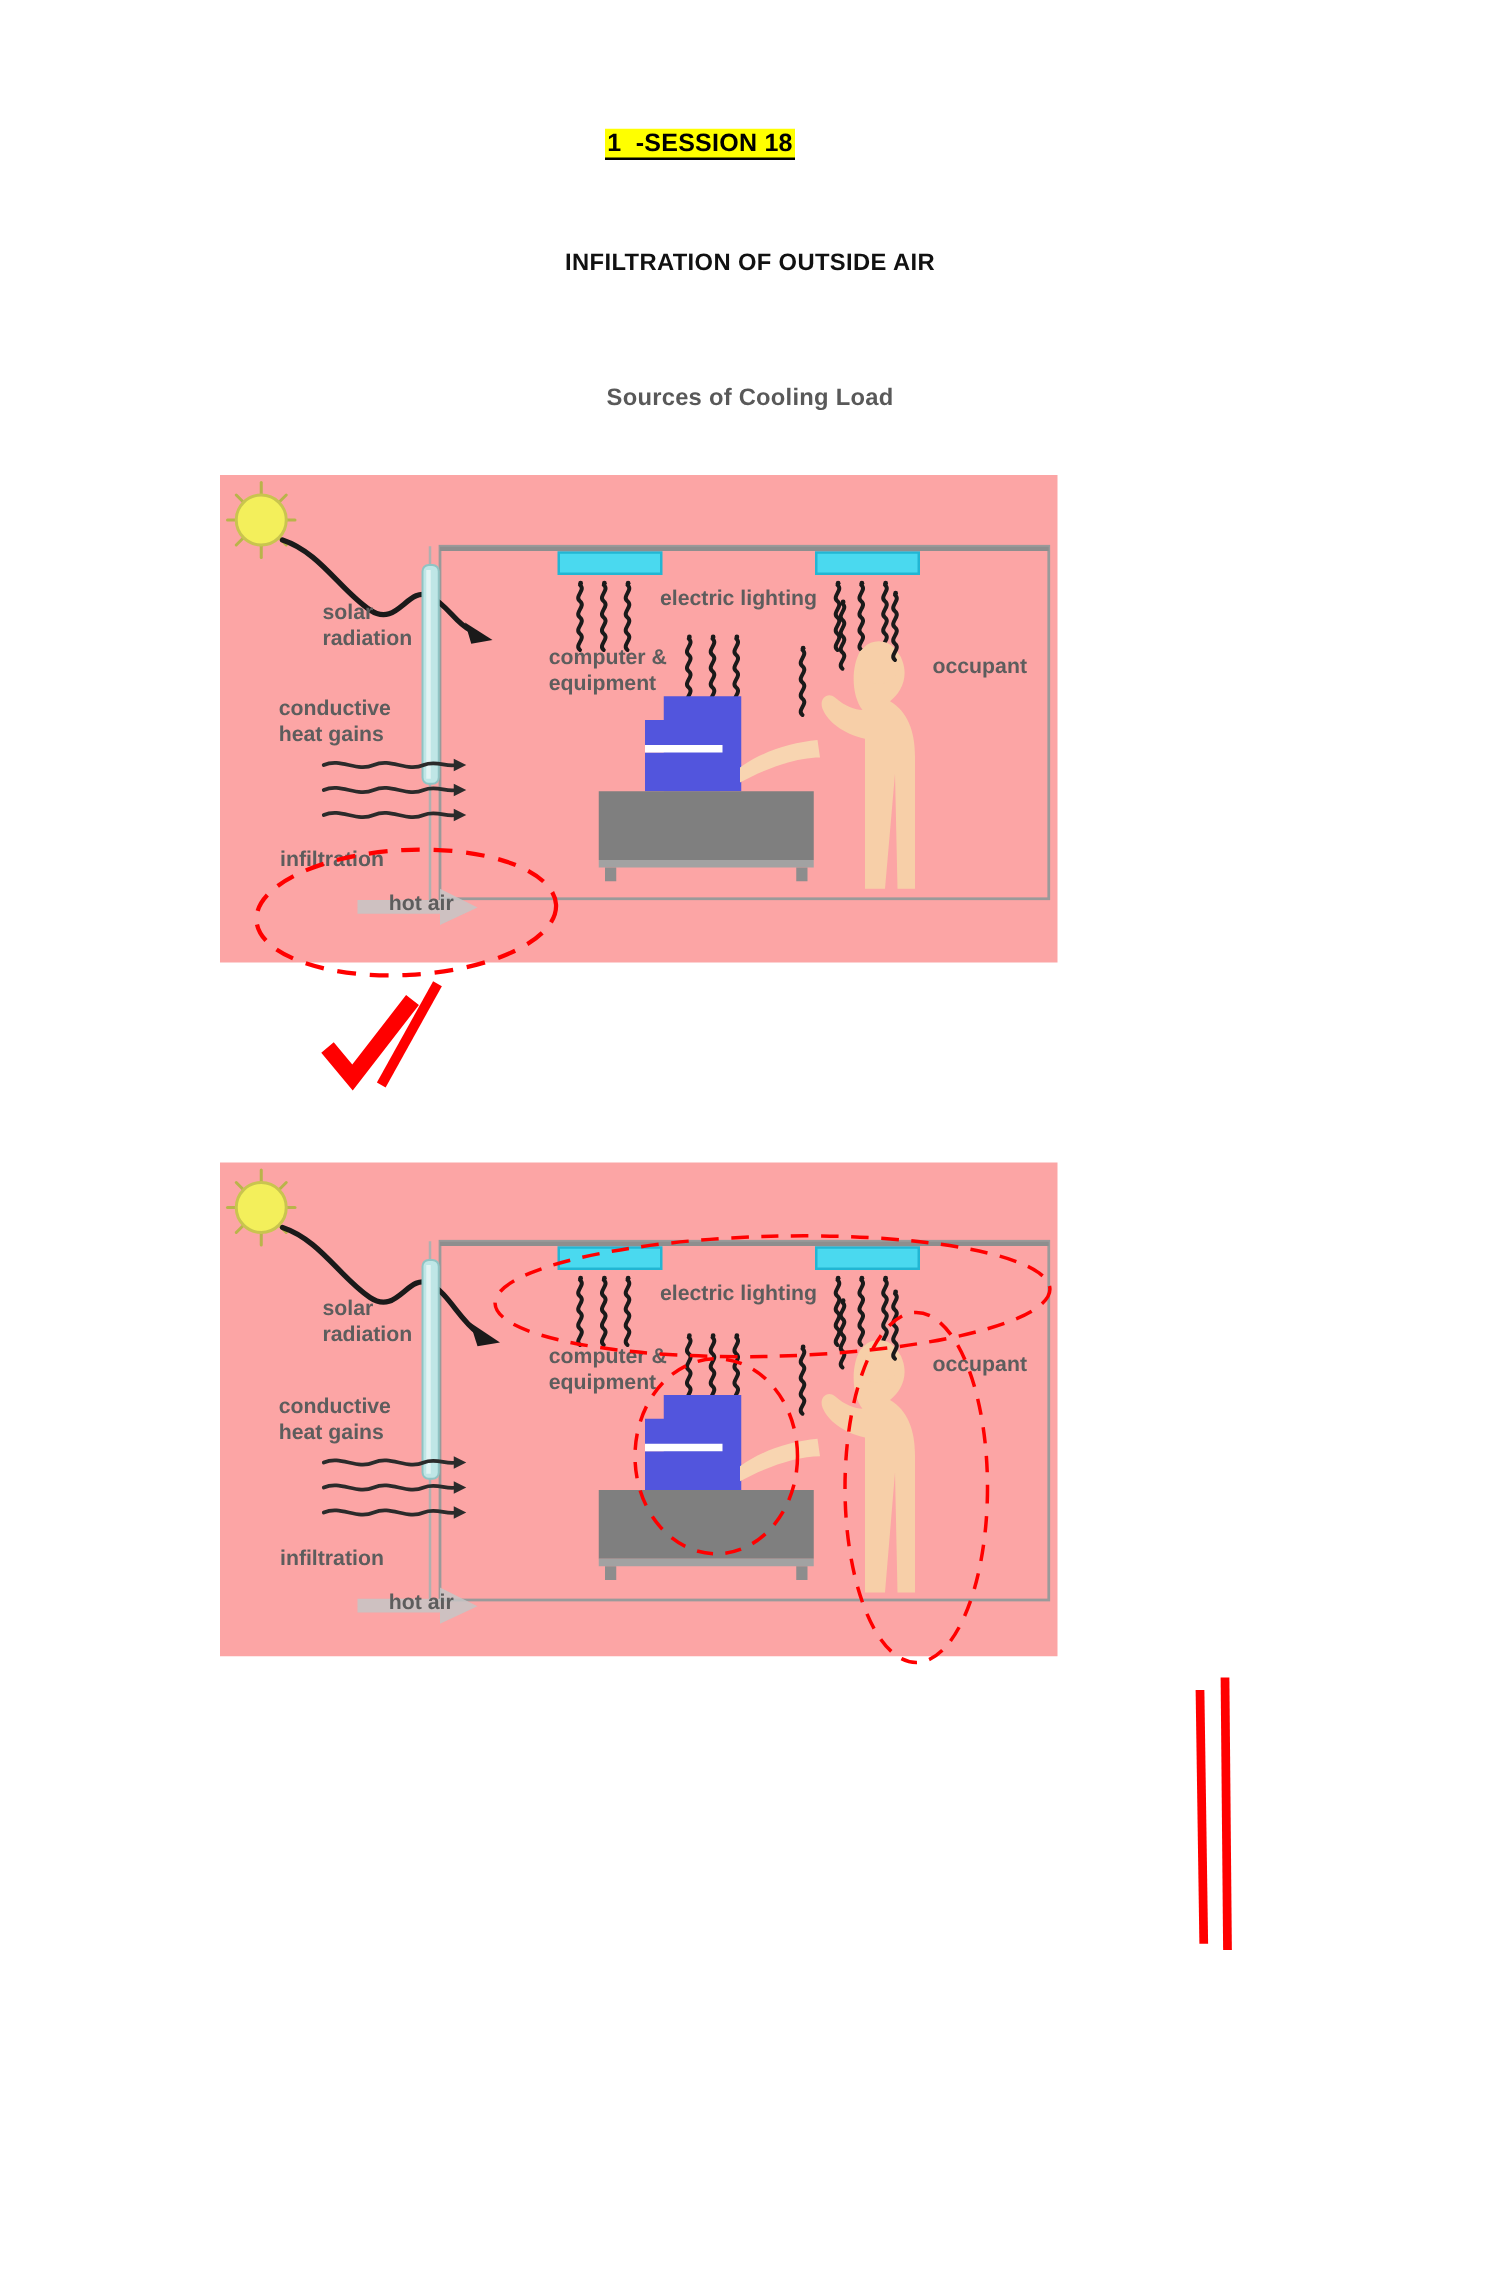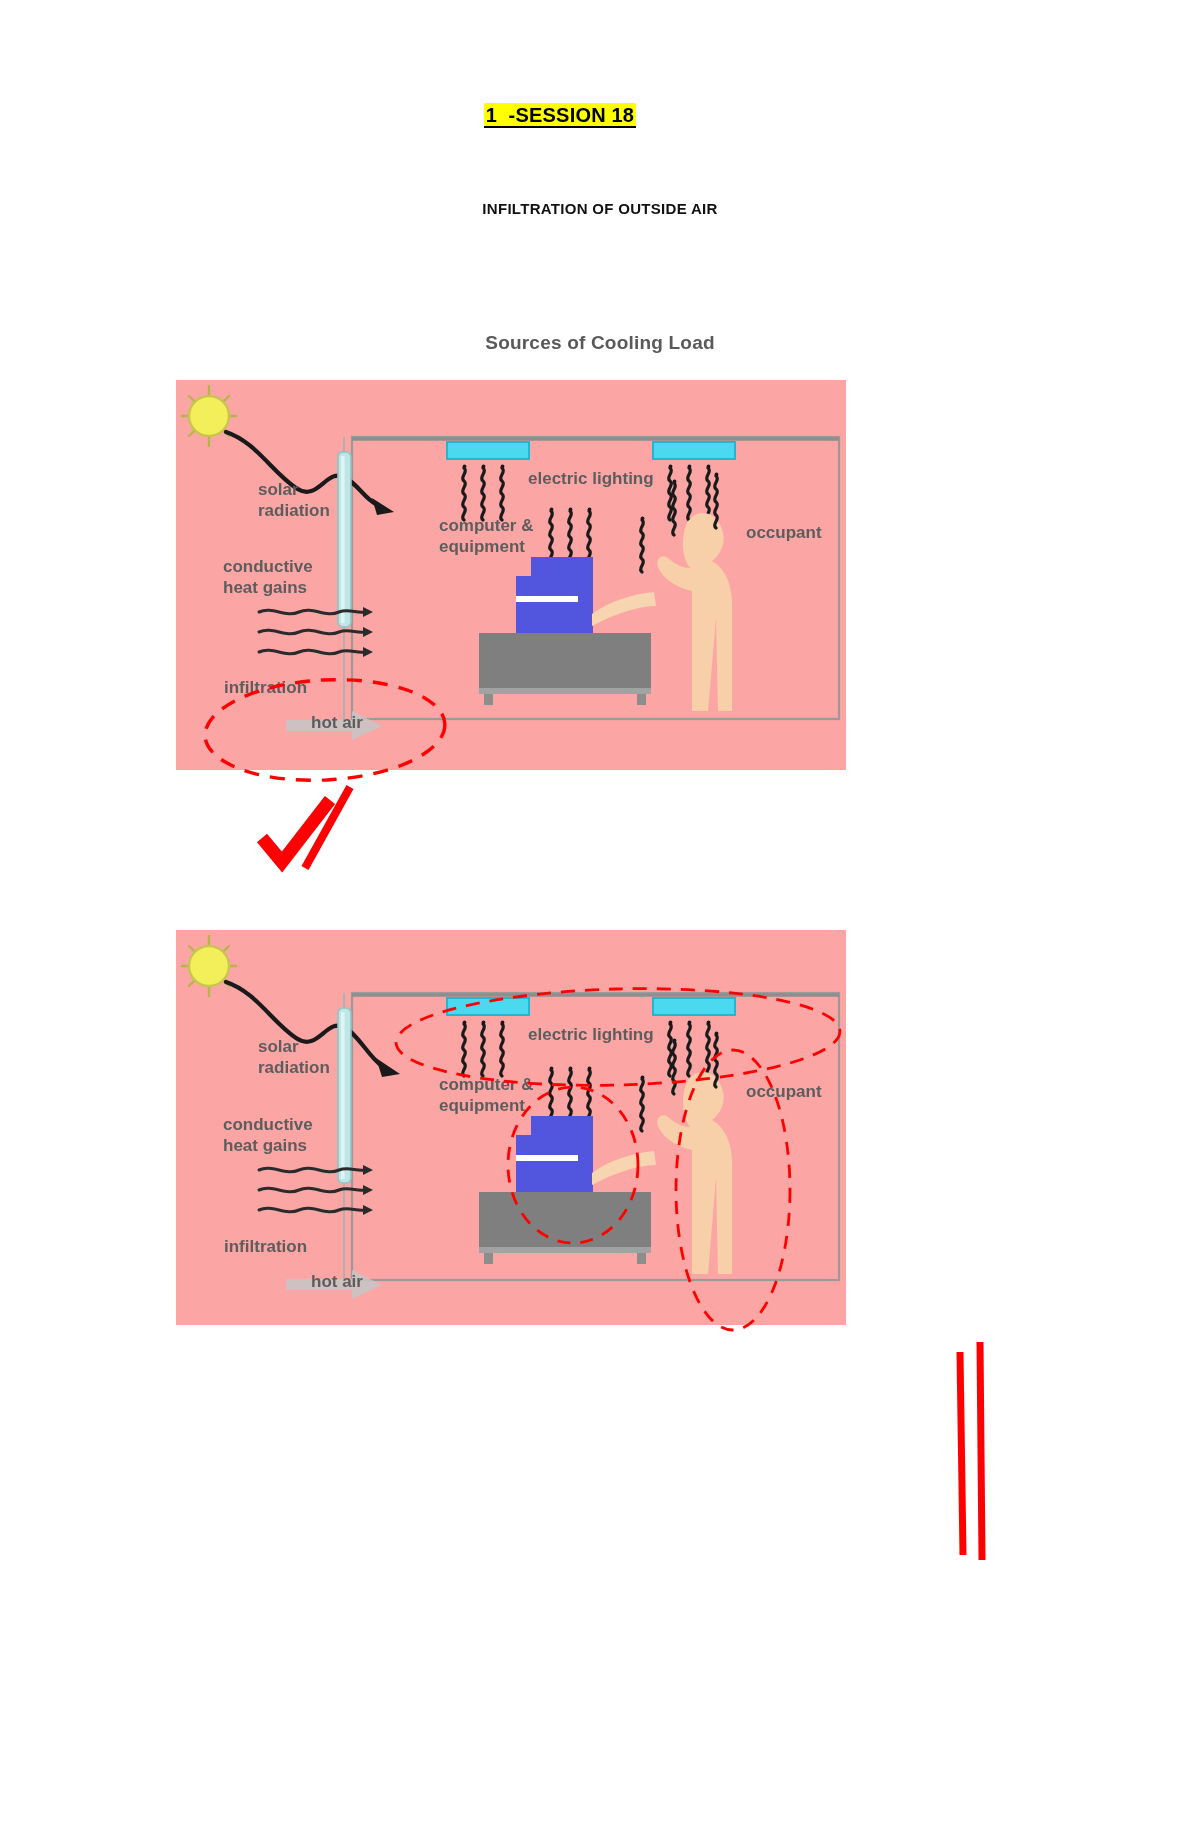--- a/index.html
+++ b/index.html
@@ -27,34 +27,33 @@
     font-size: 20px;
     letter-spacing: 0.2px;
     border-bottom: 2px solid #000;
     padding: 1px 2px 0 2px;
     white-space: pre;
   }
   .section-heading {
     position: absolute;
     top: 200px; left: 0; width: 1200px;
     text-align: center;
-    font-size: 15px;
+    font-size: 19px;
     font-weight: bold;
     color: #111111;
     letter-spacing: 0.3px;
   }
   .sub-heading {
     position: absolute;
     top: 308px; left: 0; width: 1200px;
     text-align: center;
     font-size: 19px;
     font-weight: bold;
     color: #595959;
     letter-spacing: 0.2px;
-    margin-top: 24px;
   }
 
   
   .figure {
     position: absolute;
     background: #fca5a5;
   }
   #figure-1 { left: 176px; top: 380px;  width: 670px; height: 390px; }
   #figure-2 { left: 176px; top: 930px;  width: 670px; height: 395px; }
 

